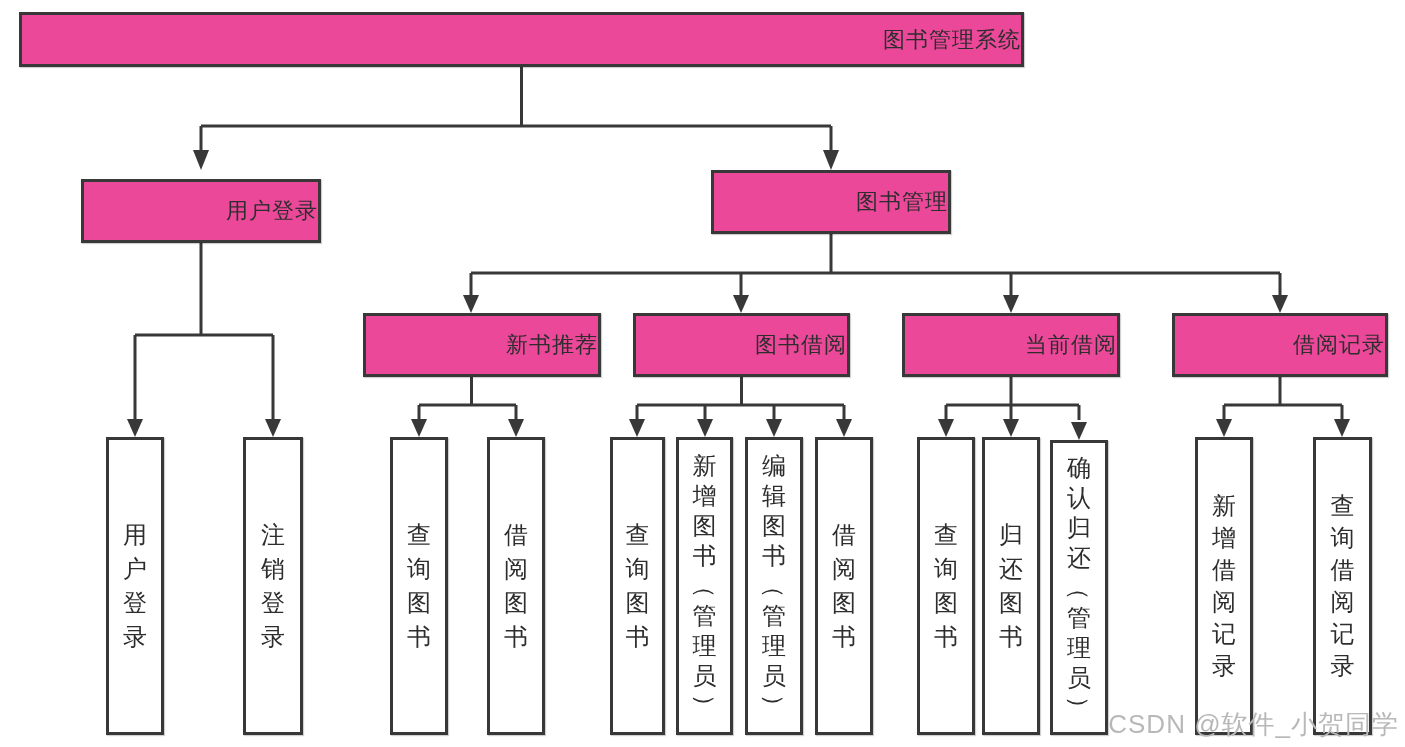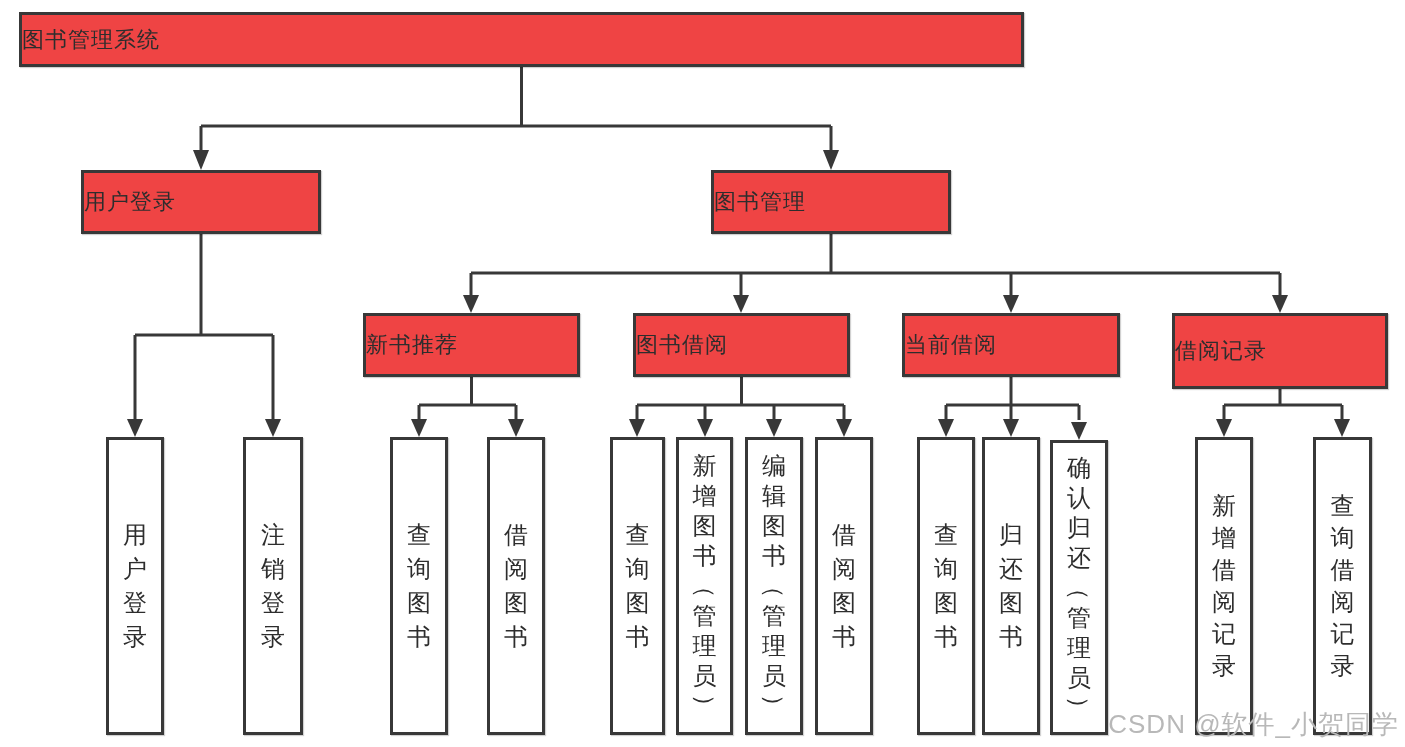--- a/index.html
+++ b/index.html
@@ -21,24 +21,24 @@
     position: absolute;
     left: 0; top: 0;
     width: 1405px; height: 747px;
   }
   #wires path { stroke: var(--line); stroke-width: 3; fill: none; }
   #wires polygon { fill: var(--line); stroke: none; }
   .hbox {
     position: absolute;
     box-sizing: border-box;
     border: 3px solid var(--line);
-    background: #ef4444;
+    background: #ec4899;
     display: flex;
     align-items: center;
-    justify-content: flex-start;
+    justify-content: flex-end;
     font-size: 22px;
     letter-spacing: 1px;
     box-shadow: 1px 1px 1px rgba(0,0,0,0.18);
   }
   .vcol {
     position: absolute;
     box-sizing: border-box;
     border: 3px solid var(--line);
     background: #ffffff;
     display: flex;
@@ -114,37 +114,37 @@
       <path d="M1280,377 V405 M1224,405 H1342 M1224,405 V420 M1342,405 V420"></path>
       <polygon points="1216,419 1232,419 1224,437"></polygon>
       <polygon points="1334,419 1350,419 1342,437"></polygon>
     </g>
   </svg>
 
   <div class="hbox" style="left:19px; top:12px; width:1005px; height:55px;">
     <span>图书管理系统</span>
   </div>
 
-  <div class="hbox" style="left:81px; top:170px; width:240px; height:64px;">
+  <div class="hbox" style="left:81px; top:179px; width:240px; height:64px;">
     <span>用户登录</span>
   </div>
   <div class="hbox" style="left:711px; top:170px; width:240px; height:64px;font-family:Liberation Serif, serif;">
     <span>图书管理</span>
   </div>
 
-  <div class="hbox" style="left:363px; top:313px; width:217px; height:64px;">
+  <div class="hbox" style="left:363px; top:313px; width:238px; height:64px;">
     <span>新书推荐</span>
   </div>
   <div class="hbox" style="left:902px; top:313px; width:218px; height:64px;">
     <span>当前借阅</span>
   </div>
   <div class="hbox" style="left:633px; top:313px; width:217px; height:64px;">
     <span>图书借阅</span>
   </div>
-  <div class="hbox" style="left:1172px; top:313px; width:216px; height:76px;">
+  <div class="hbox" style="left:1172px; top:313px; width:216px; height:64px;">
     <span>借阅记录</span>
   </div>
 
   <div class="vcol gap-lg" style="left:106px; top:437px; width:58px; height:298px;">
       <span>用</span>
       <span>户</span>
       <span>登</span>
       <span>录</span>
     </div>
   <div class="vcol gap-lg" style="left:243px; top:437px; width:60px; height:298px;">

